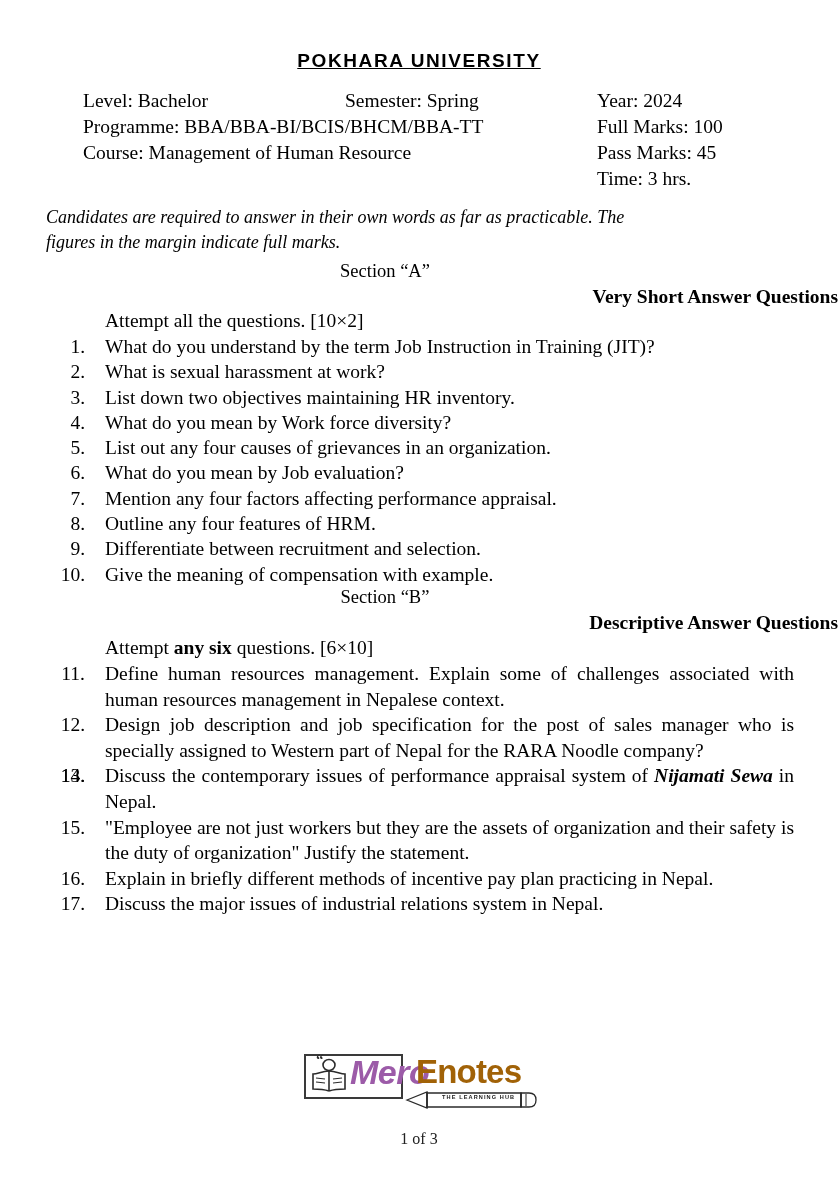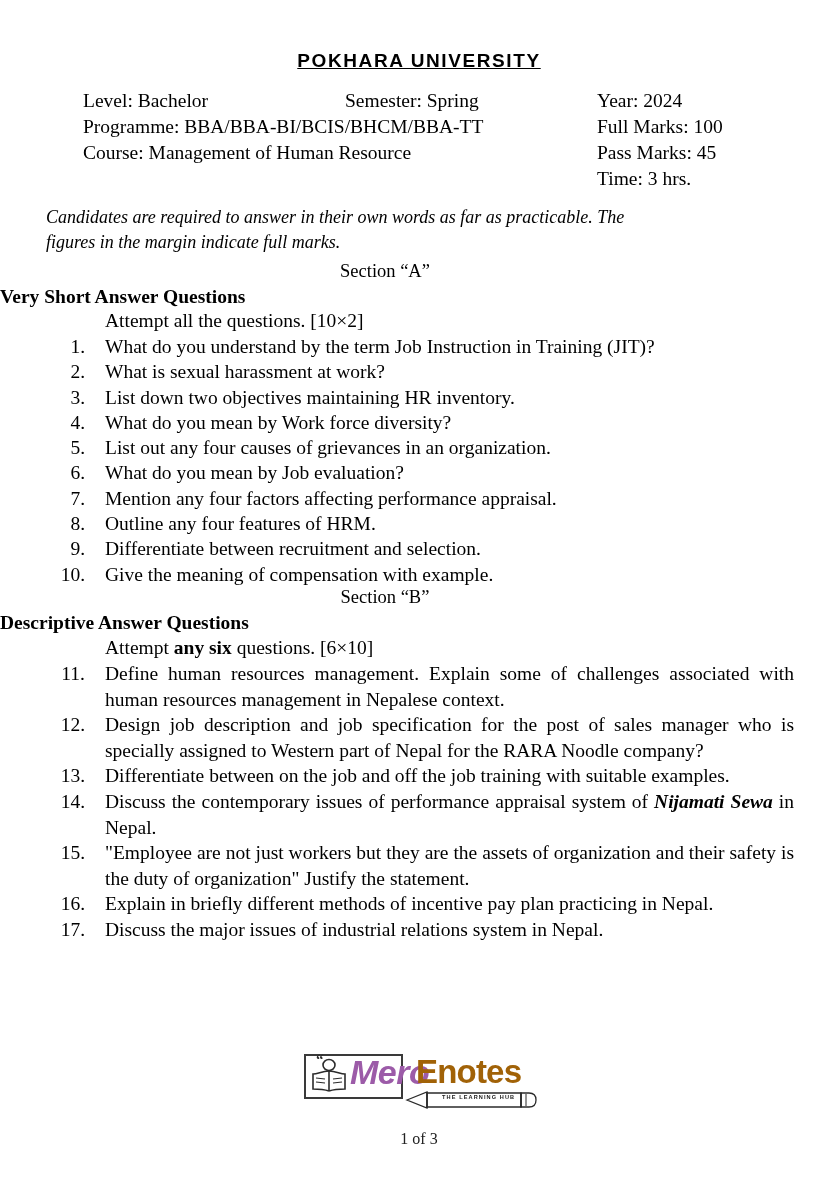--- a/index.html
+++ b/index.html
@@ -70,21 +70,21 @@
 
   
   .section-label {
     width: 770px;
     text-align: center;
     font-size: 18.5px;
     line-height: 24px;
   }
   .section-title {
     width: 838px;
-    text-align: left;
+    text-align: right;
     font-weight: bold;
     font-size: 19.5px;
     line-height: 25px;
   }
   #secA-label { position: absolute; top: 259px; left: 0; }
   #secA-title { position: absolute; top: 284px; left: 0; }
   #secB-label { position: absolute; top: 585px; left: 0; }
   #secB-title { position: absolute; top: 610px; left: 0; }
 
   .attempt {
@@ -310,21 +310,20 @@
       <div class="qrow">
         <span class="qnum">11.</span>
         <span class="qtext">Define human resources management. Explain some of challenges associated with human resources management in Nepalese context.</span>
       </div>
       <div class="qrow">
         <span class="qnum">12.</span>
         <span class="qtext">Design job description and job specification for the post of sales manager who is specially assigned to Western part of Nepal for the RARA Noodle company?</span>
       </div>
       <div class="qrow">
         <span class="qnum">13.</span>
-        <span class="qtext">Differentiate between on the job and off the job training with suitable examples.</span>
       </div>
       <div class="qrow">
         <span class="qnum">14.</span>
         <span class="qtext">Discuss the contemporary issues of performance appraisal system of <span class="bi">Nijamati Sewa</span> in Nepal.</span>
       </div>
       <div class="qrow">
         <span class="qnum">15.</span>
         <span class="qtext">"Employee are not just workers but they are the assets of organization and their safety is the duty of organization" Justify the statement.</span>
       </div>
       <div class="qrow">

